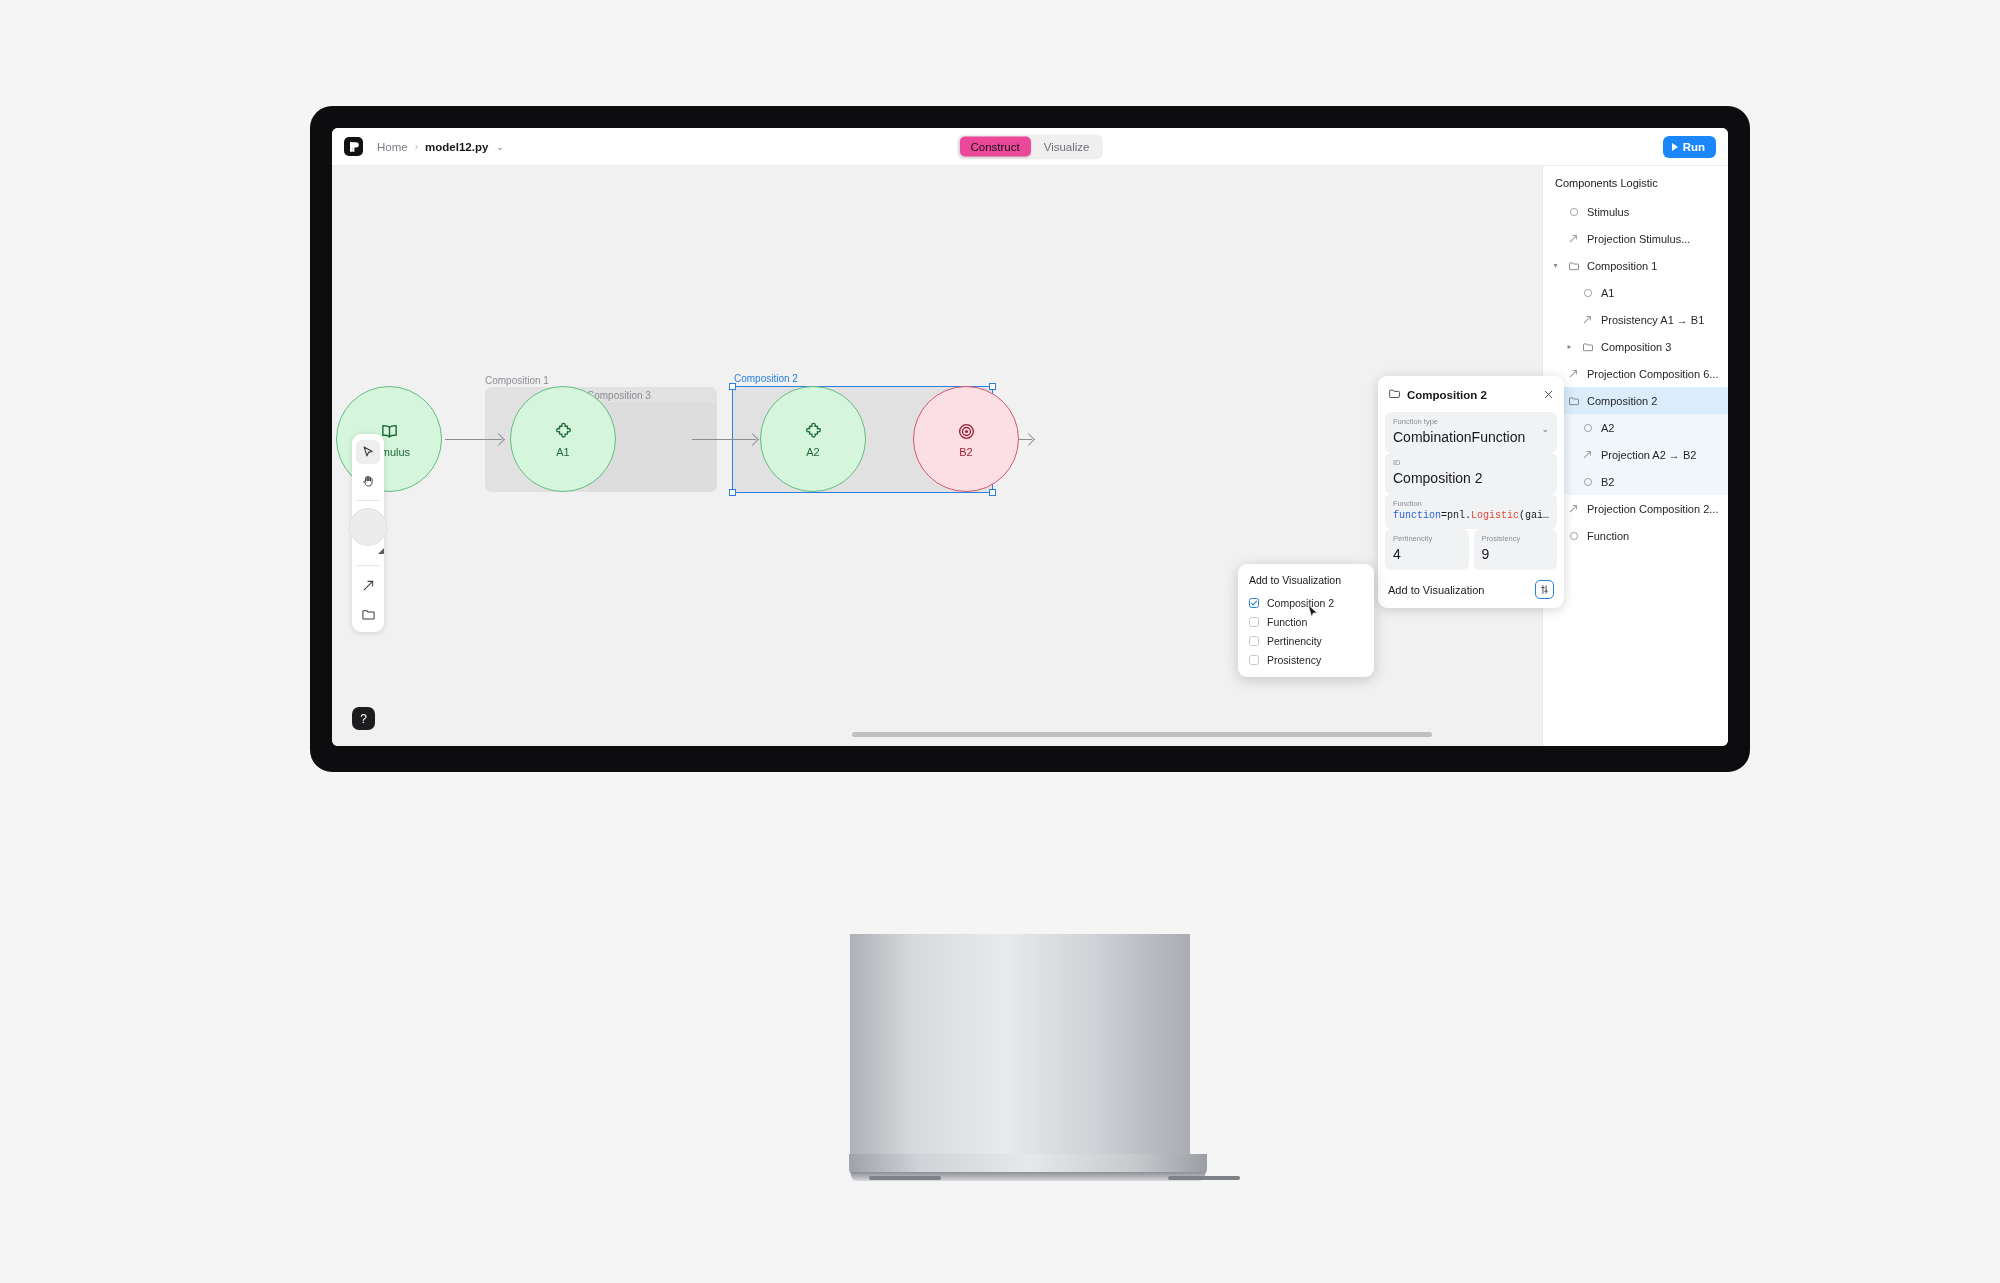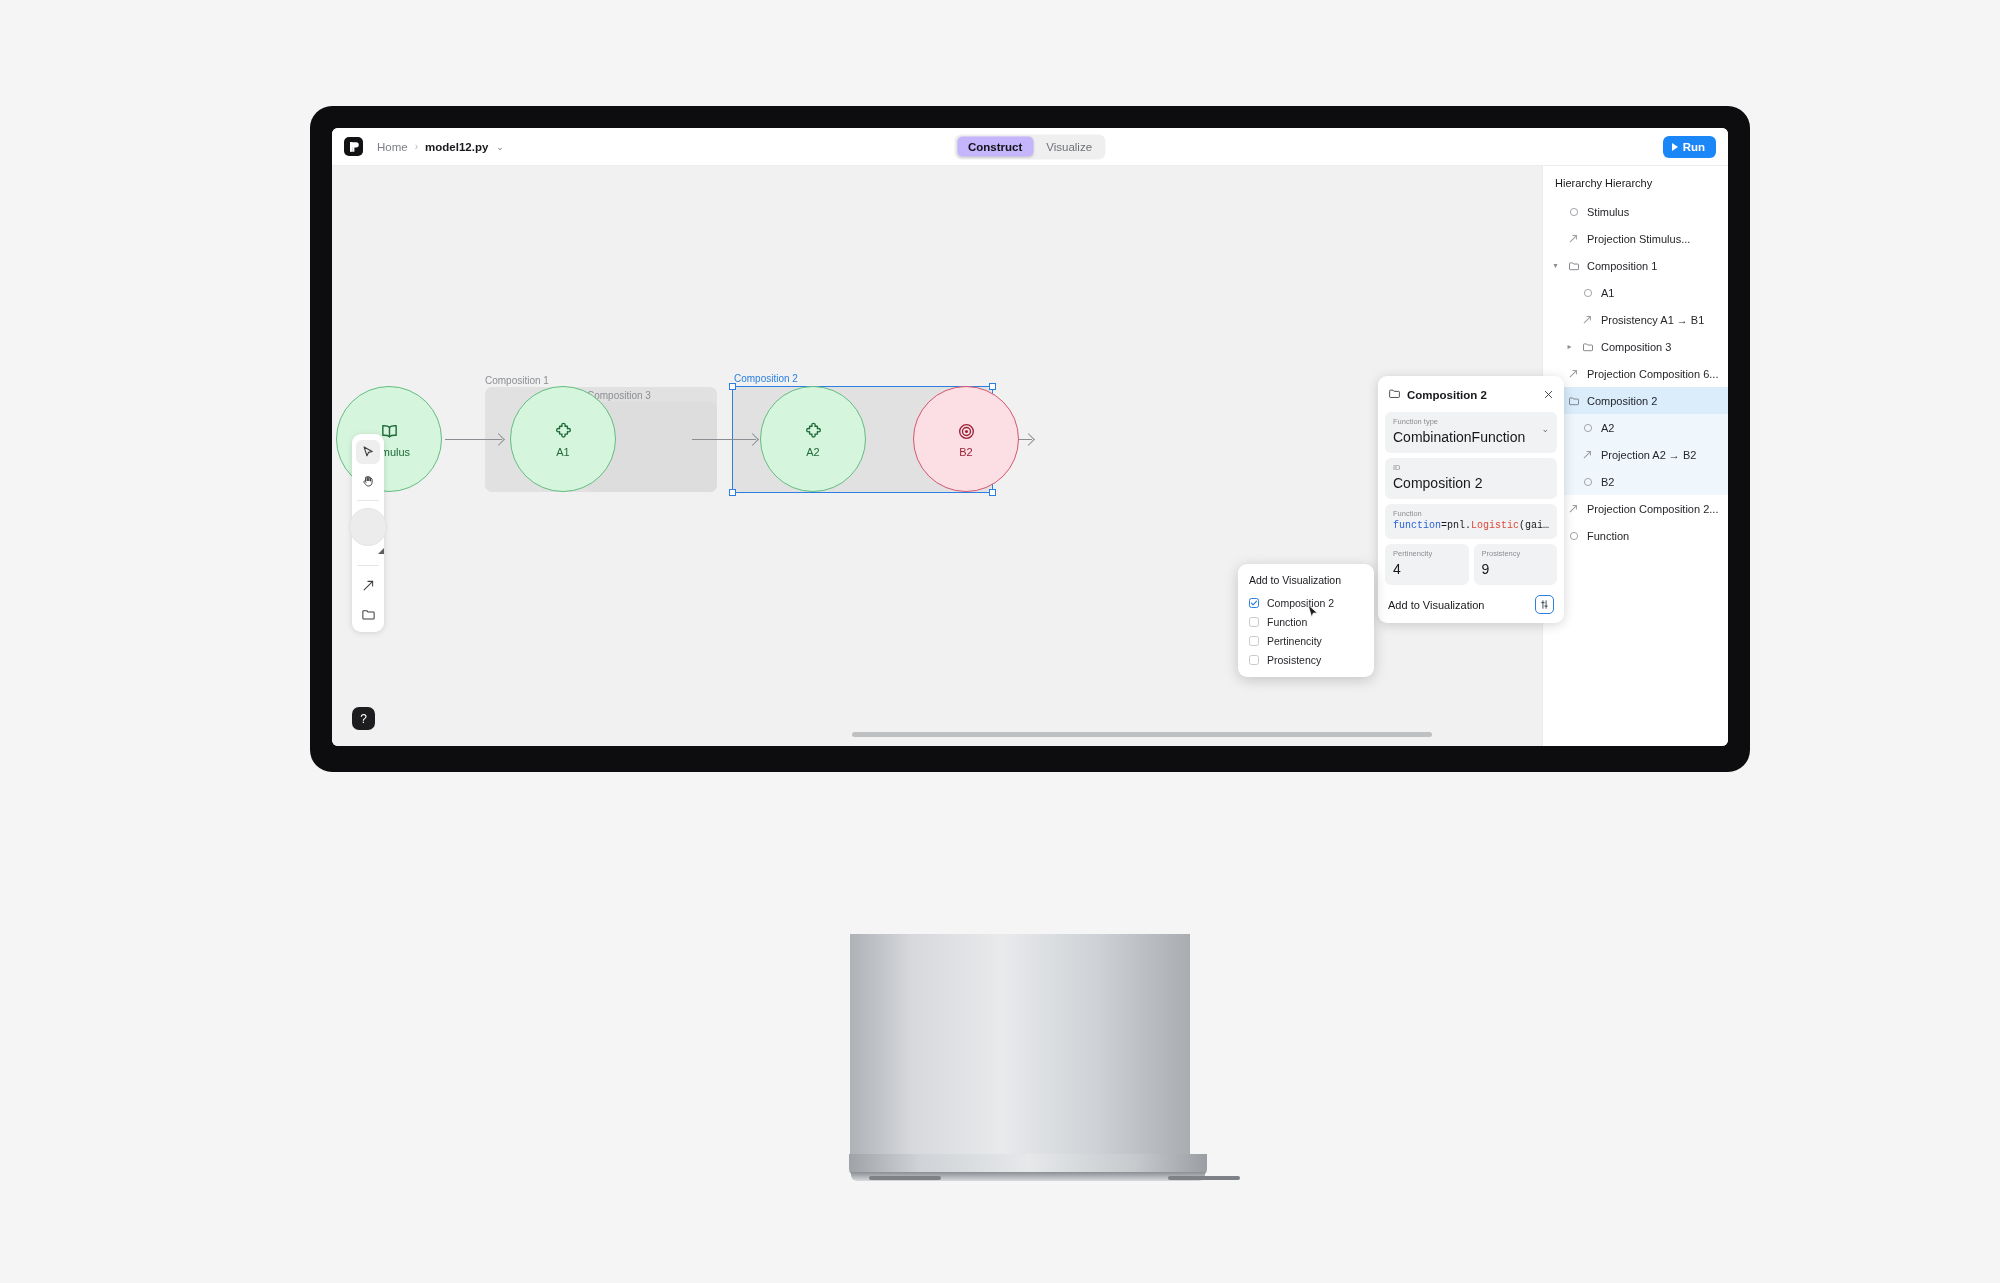--- a/index.html
+++ b/index.html
@@ -59,21 +59,21 @@
   .crumb-home { font-size: 11.5px; color:#7c7f85; }
   .crumb-sep { font-size: 10px; color:#b2b5ba; }
   .crumb-file { font-size: 11.5px; color:#17181b; font-weight:700; }
   .crumb-chev { font-size: 9px; color:#7c7f85; margin-left:1px; }
 
   .seg {
     position:absolute; left:50%; top:50%; transform:translate(-50%,-50%);
     background:#efefef; border-radius:7px; padding:2.5px; display:flex; gap:2px;
   }
   .seg-item { font-size: 11.5px; padding: 4px 11px; border-radius: 5px; color:#6e7177; white-space:nowrap; }
-  .seg-item.active { background:#c4b5fd; color:#121214; font-weight:700; box-shadow: 0 1px 2px rgba(0,0,0,.12); }
+  .seg-item.active { background:#ec4899; color:#121214; font-weight:400; box-shadow: 0 1px 2px rgba(0,0,0,.12); }
 
   .run-btn {
     position:absolute; right: 12px; top:50%; transform:translateY(-50%);
     background:#1b86f7; color:#fff; border-radius:6px; height:22px;
     display:flex; align-items:center; gap:5px; padding: 0 11px 0 9px;
     font-size: 11.5px; font-weight:600;
   }
   .run-btn .tri { width:0;height:0;border-left:6px solid #fff;border-top:4px solid transparent;border-bottom:4px solid transparent;}
 
   
@@ -149,21 +149,21 @@
   .ind1 { padding-left: 22px; }
 
   
   .props {
     position:absolute; left:1046px; top:248px; width:186px;
     background:#ffffff; border-radius:9px; box-shadow:0 2px 12px rgba(0,0,0,.17);
     padding:7px; z-index:6;
   }
   .props-head { display:flex; align-items:center; gap:6px; padding:3px 3px 8px 3px; }
   .props-head .ttl { font-size:11.5px; color:#17181b; font-weight:600; flex:1; }
-  .field { background:#f1f2f3; border-radius:6px; padding:5px 8px 6px 8px; margin-bottom:5px; position:relative; }
+  .field { background:#f1f2f3; border-radius:6px; padding:5px 8px 6px 8px; position:relative; }
   .field .lbl { font-size:7.5px; color:#8b8e93; line-height:1.3; }
   .field .val { font-size:14px; color:#17181b; line-height:1.45; white-space:nowrap; overflow:hidden; }
   .field .chev { position:absolute; right:8px; top:12px; font-size:9px; color:#6e7177; }
   .field.code .val { font-family:"Liberation Mono", monospace; font-size:10px; }
   .c-blue { color:#2a62d8; } .c-red { color:#e0473c; } .c-dark { color:#17181b; }
   .row2 { display:flex; gap:5px; }
   .row2 .field { flex:1; margin-bottom:0; }
   .props-foot { display:flex; align-items:center; justify-content:space-between; padding:10px 3px 2px 3px; }
   .props-foot .txt { font-size:11px; color:#17181b; }
   .sliders-btn { width:19px;height:19px;border:1.4px solid #2a7fe0;border-radius:5px;display:flex;align-items:center;justify-content:center; }
@@ -397,21 +397,21 @@
         </div>
       </div>
 
       <div class="cursor-arrow">
         <svg width="12" height="15" viewBox="0 0 12 15">
           <path d="M1 .8l9.4 8.1-4.2.3-1.4 4.4z" fill="#1b1c1f" stroke="#fff" stroke-width=".8" stroke-linejoin="round"></path>
         </svg>
       </div>
 
       <div class="sidebar">
-        <div class="sb-title">Hierarchy Hierarchy</div>
+        <div class="sb-title">Components Logistic</div>
         <div id="sb-rows">
             <div class="sb-row">
               <span class="sb-caret"></span>
               <span class="sb-ico">
                 <svg width="10" height="10" viewBox="0 0 12 12" fill="none" stroke="#9a9da2" stroke-width="1.1">
                   <circle cx="6" cy="6" r="4.3"></circle>
                 </svg>
               </span>
               <span>Stimulus</span>
             </div>

